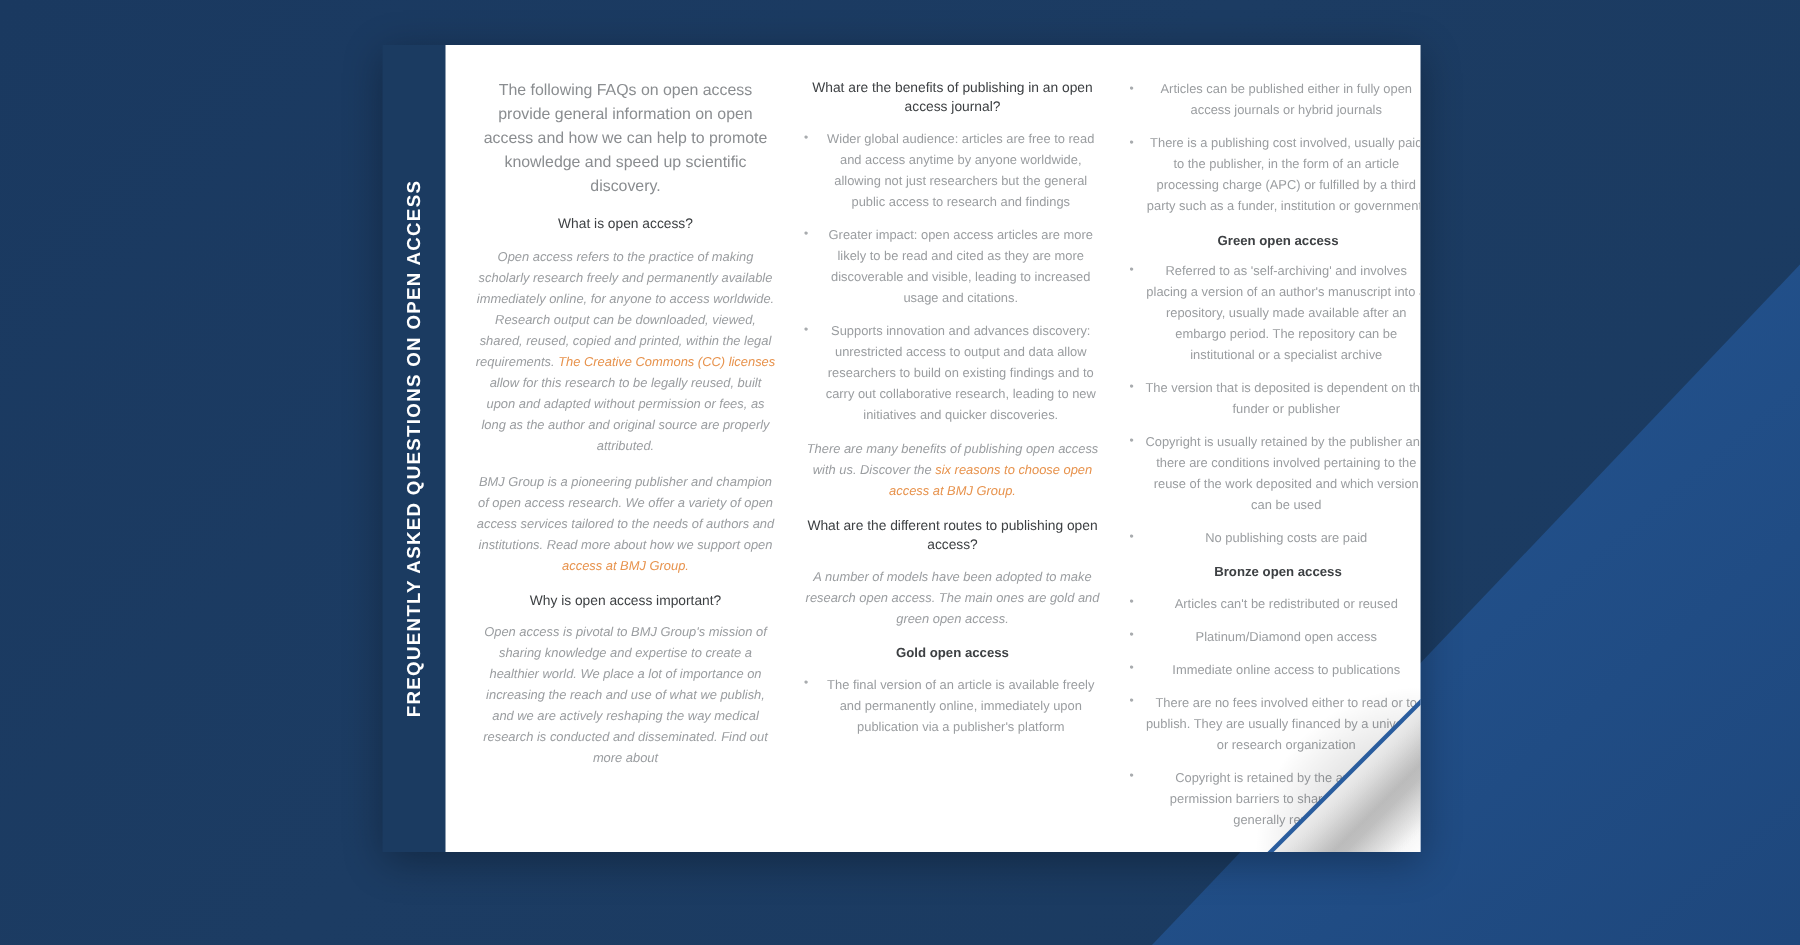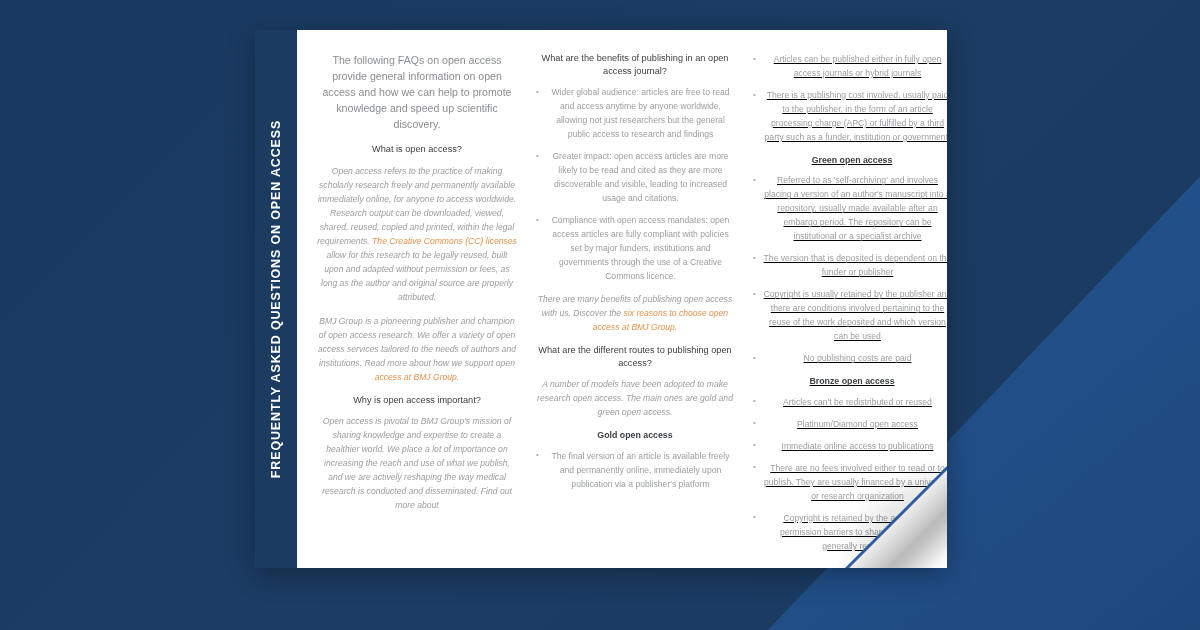--- a/index.html
+++ b/index.html
@@ -73,21 +73,21 @@
     gap: 17px;
     height: 100%;
   }
   .col {
     flex: 1 1 0;
     min-width: 0;
     text-align: center;
   }
   .col-1 { flex: 0 0 202px; }
   .col-2 { flex: 0 0 200px; }
-  .col-3 { flex: 0 0 200px; text-decoration: underline; }
+  .col-3 { flex: 0 0 200px; }
 
   
   .intro {
     font-size: 10.6px;
     line-height: 1.52;
     color: #8a8d90;
     margin-bottom: 11px;
   }
   h3.q {
     font-size: 9.2px;
@@ -216,21 +216,21 @@
         <p class="body"><span>Open access is pivotal to BMJ Group's mission of sharing knowledge and expertise to create a healthier world. We place a lot of importance on increasing the reach and use of what we publish, and we are actively reshaping the way medical research is conducted and disseminated. Find out more about </span></p>
       </div>
 
       <div class="col col-2">
 
         <h3 class="q">What are the benefits of publishing in an open access journal?</h3>
 
         <ul class="bullets">
           <li>Wider global audience: articles are free to read and access anytime by anyone worldwide, allowing not just researchers but the general public access to research and findings</li>
           <li>Greater impact: open access articles are more likely to be read and cited as they are more discoverable and visible, leading to increased usage and citations.</li>
-          <li>Compliance with open access mandates: open access articles are fully compliant with policies set by major funders, institutions and governments through the use of a Creative Commons licence.</li>
+          <li>Supports innovation and advances discovery: unrestricted access to output and data allow researchers to build on existing findings and to carry out collaborative research, leading to new initiatives and quicker discoveries.</li>
         </ul>
 
         <p class="body"><span>There are many benefits of publishing open access with us. Discover the </span><a class="lnk" href="#">six reasons to choose open access at BMJ Group.</a></p>
 
         <h3 class="q">What are the different routes to publishing open access?</h3>
 
         <p class="body">A number of models have been adopted to make research open access. The main ones are gold and green open access.</p>
 
         <h4 class="sub">Gold open access</h4>
 

